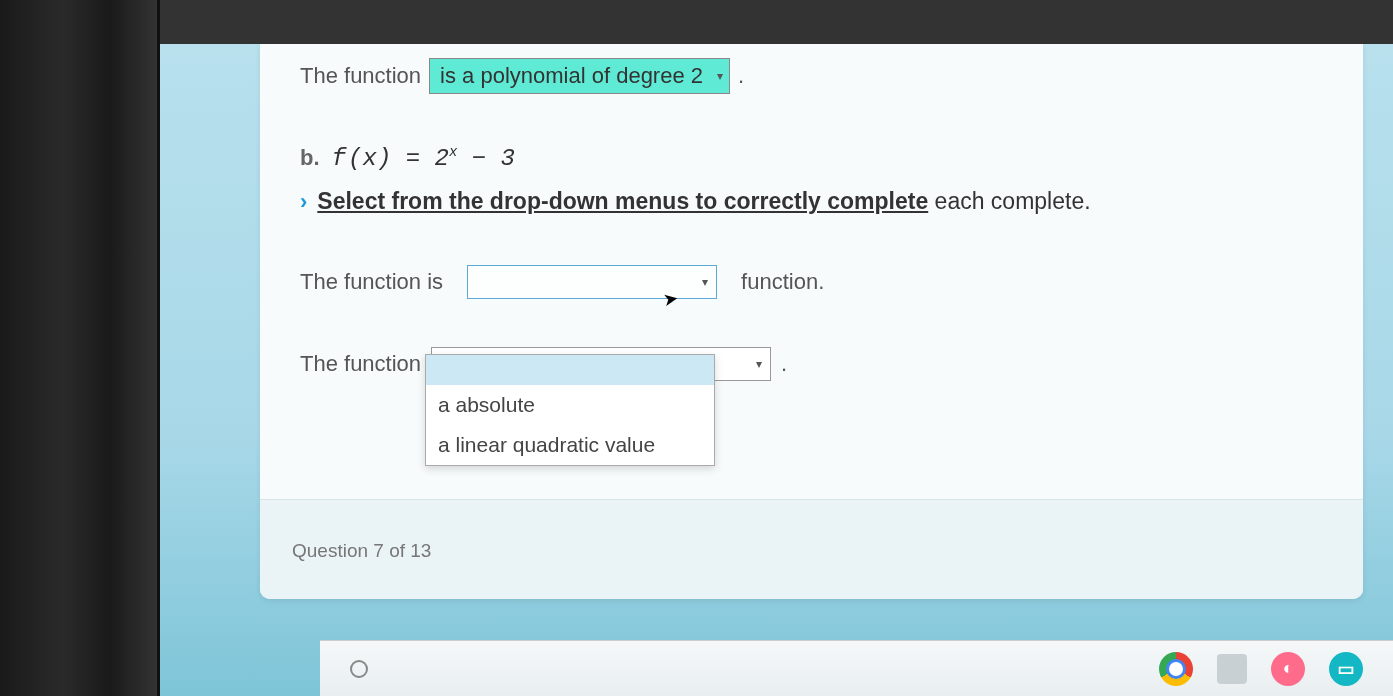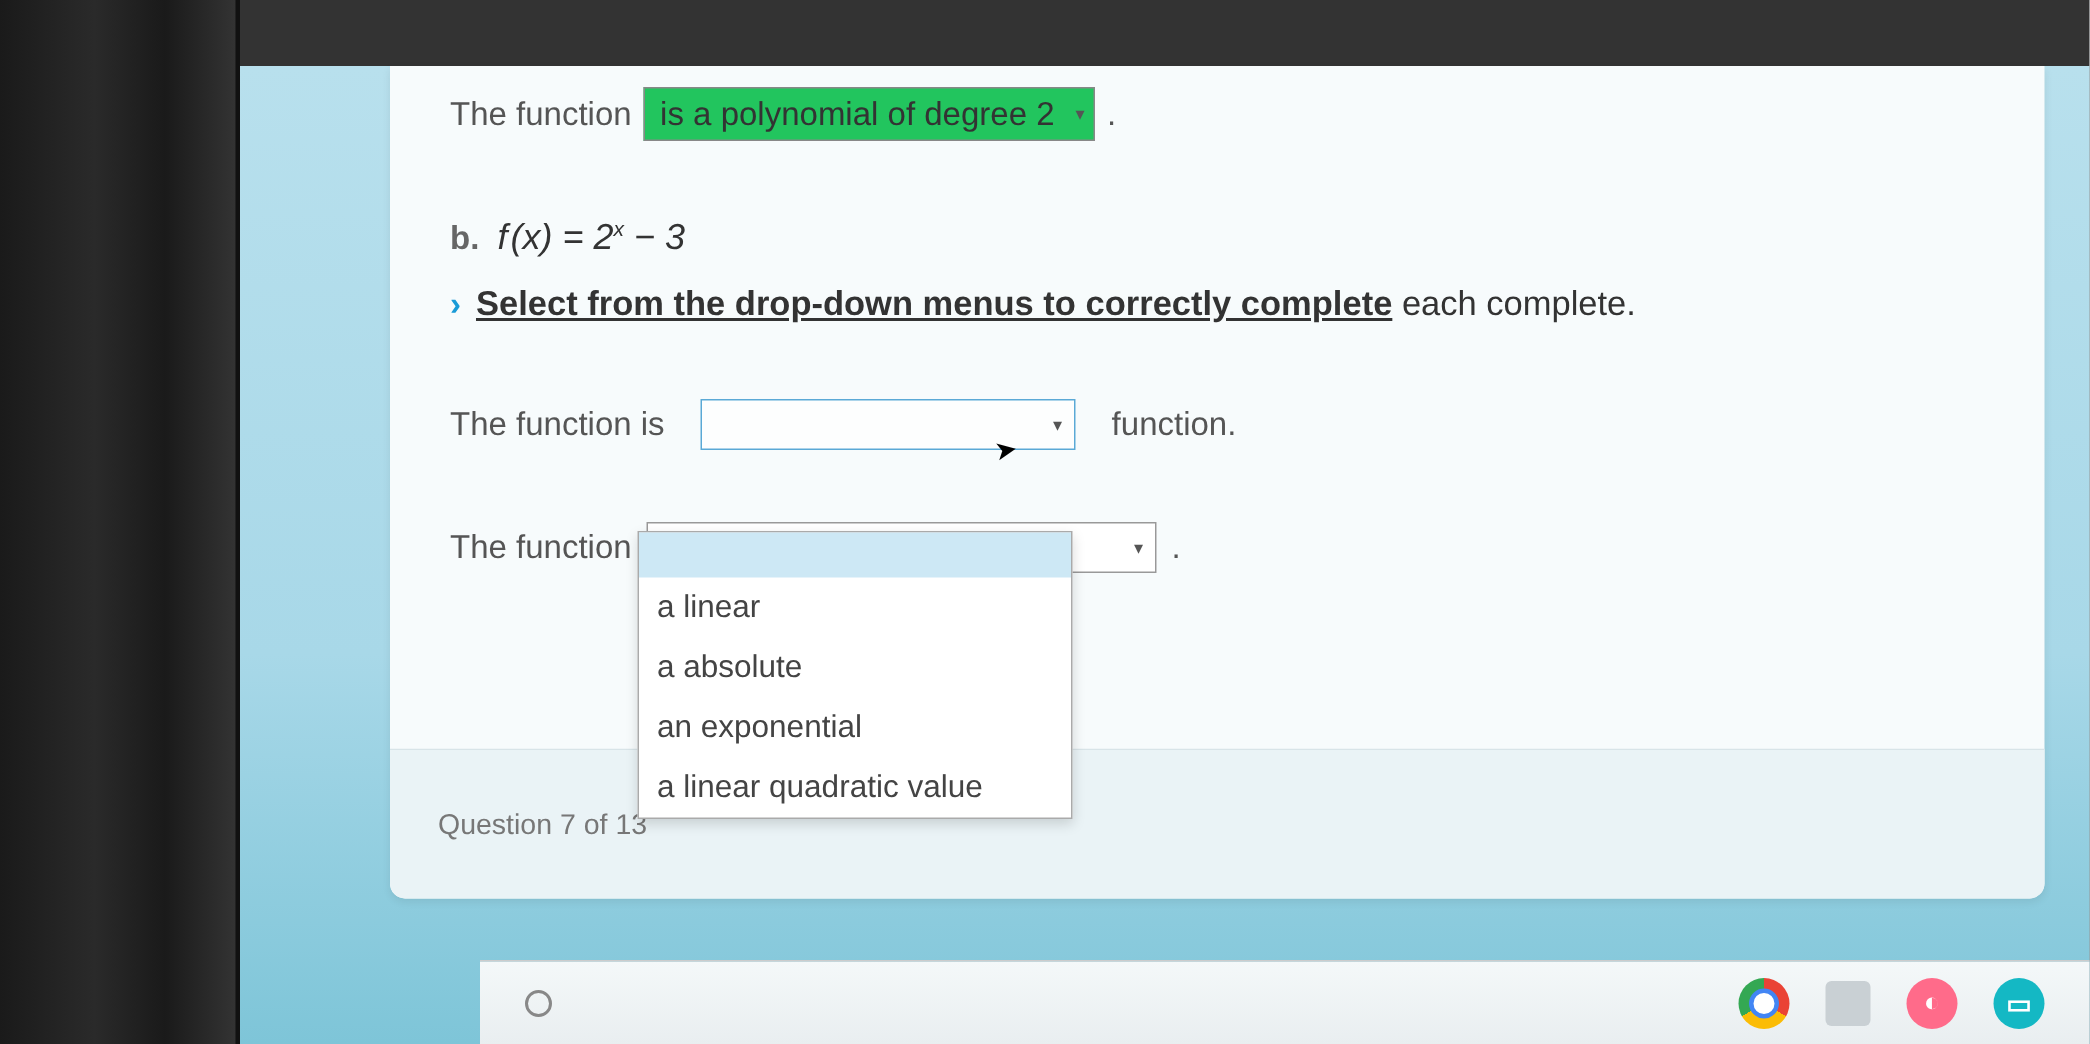--- a/index.html
+++ b/index.html
@@ -40,21 +40,21 @@
 .row1 {
   display: flex;
   align-items: center;
   gap: 8px;
   font-size: 22px;
   color: #555;
   margin-bottom: 50px;
 }
 .select-box {
   border: 1px solid #888;
-  background: #22c55e;
+  background: #5eead4;
   padding: 4px 26px 4px 10px;
   font-size: 22px;
   color: #333;
   position: relative;
   display: inline-flex;
   align-items: center;
 }
 .select-box .chev {
   position: absolute;
   right: 6px;
@@ -62,21 +62,21 @@
   transform: translateY(-50%);
   font-size: 12px;
   color: #555;
 }
 .partb-label {
   font-size: 22px;
   color: #555;
   margin-bottom: 16px;
 }
 .partb-label .prefix { font-weight: bold; color: #666; margin-right: 6px;}
-.fx { font-style: italic; font-family: Liberation Sans, sans-serif; font-size: 24px; color:#333;}
+.fx { font-style: italic; font-family: Liberation Mono, monospace; font-size: 24px; color:#333;}
 .fx sup { font-size: 14px; vertical-align: super; font-style: italic;}
 .instruction {
   font-size: 23px;
   color: #333;
   margin-bottom: 50px;
   display:flex;
   align-items:center;
   gap:10px;
 }
 .instruction .arrow { color: #1a9bd7; font-weight: bold; font-size:22px;}
@@ -237,23 +237,21 @@
     <div class="row-sentence2">
       <span>The function</span>
       <span class="select-empty">
         <span class="chev">▾</span>
       </span>
       <span>.</span>
     </div>
 
     <div class="dropdown-list">
       <div class="opt highlight"></div>
-      <div class="opt">a linear</div>
       <div class="opt">a absolute</div>
-      <div class="opt">an exponential</div>
       <div class="opt">a linear quadratic value</div>
     </div>
 
     <div class="footer-strip">
       <div class="qcount">Question 7 of 13</div>
     </div>
   </div>
 
   <div class="taskbar">
     <div class="circ-btn"></div>

